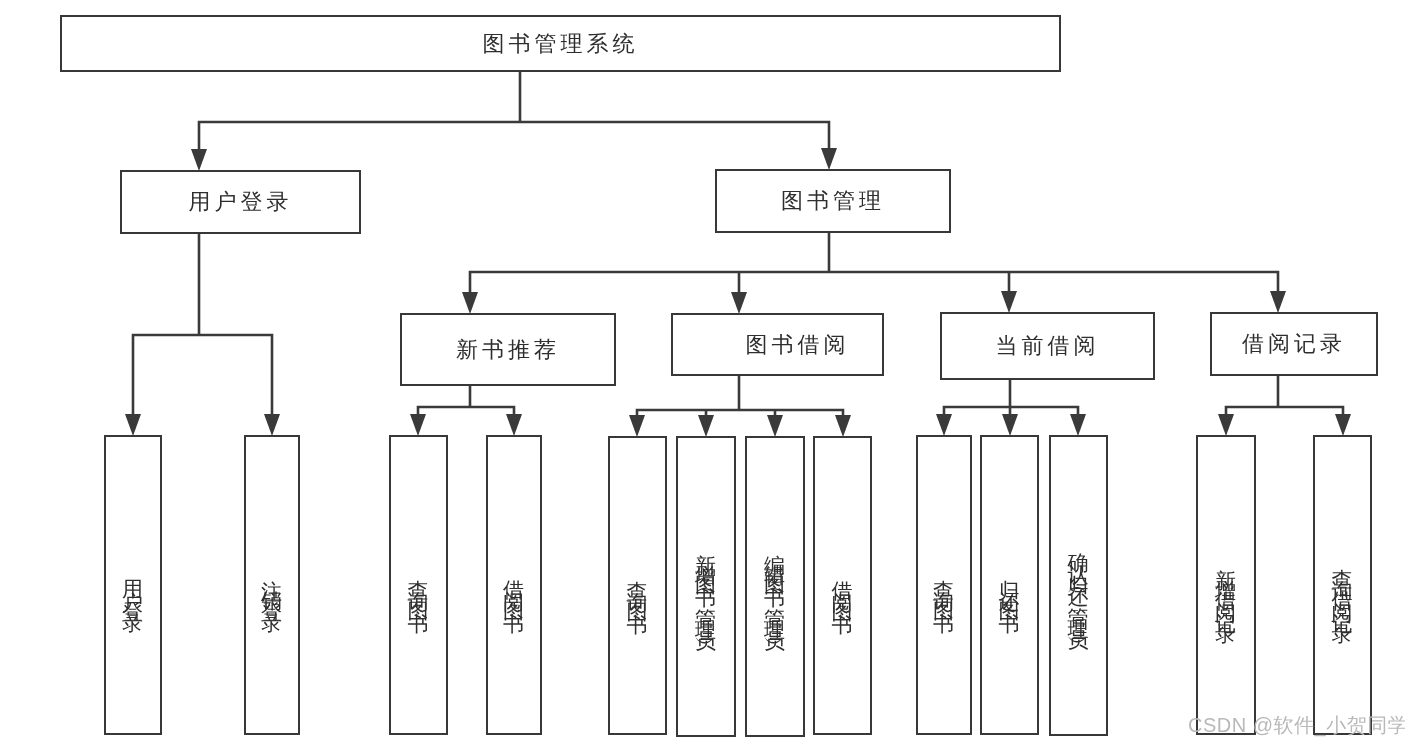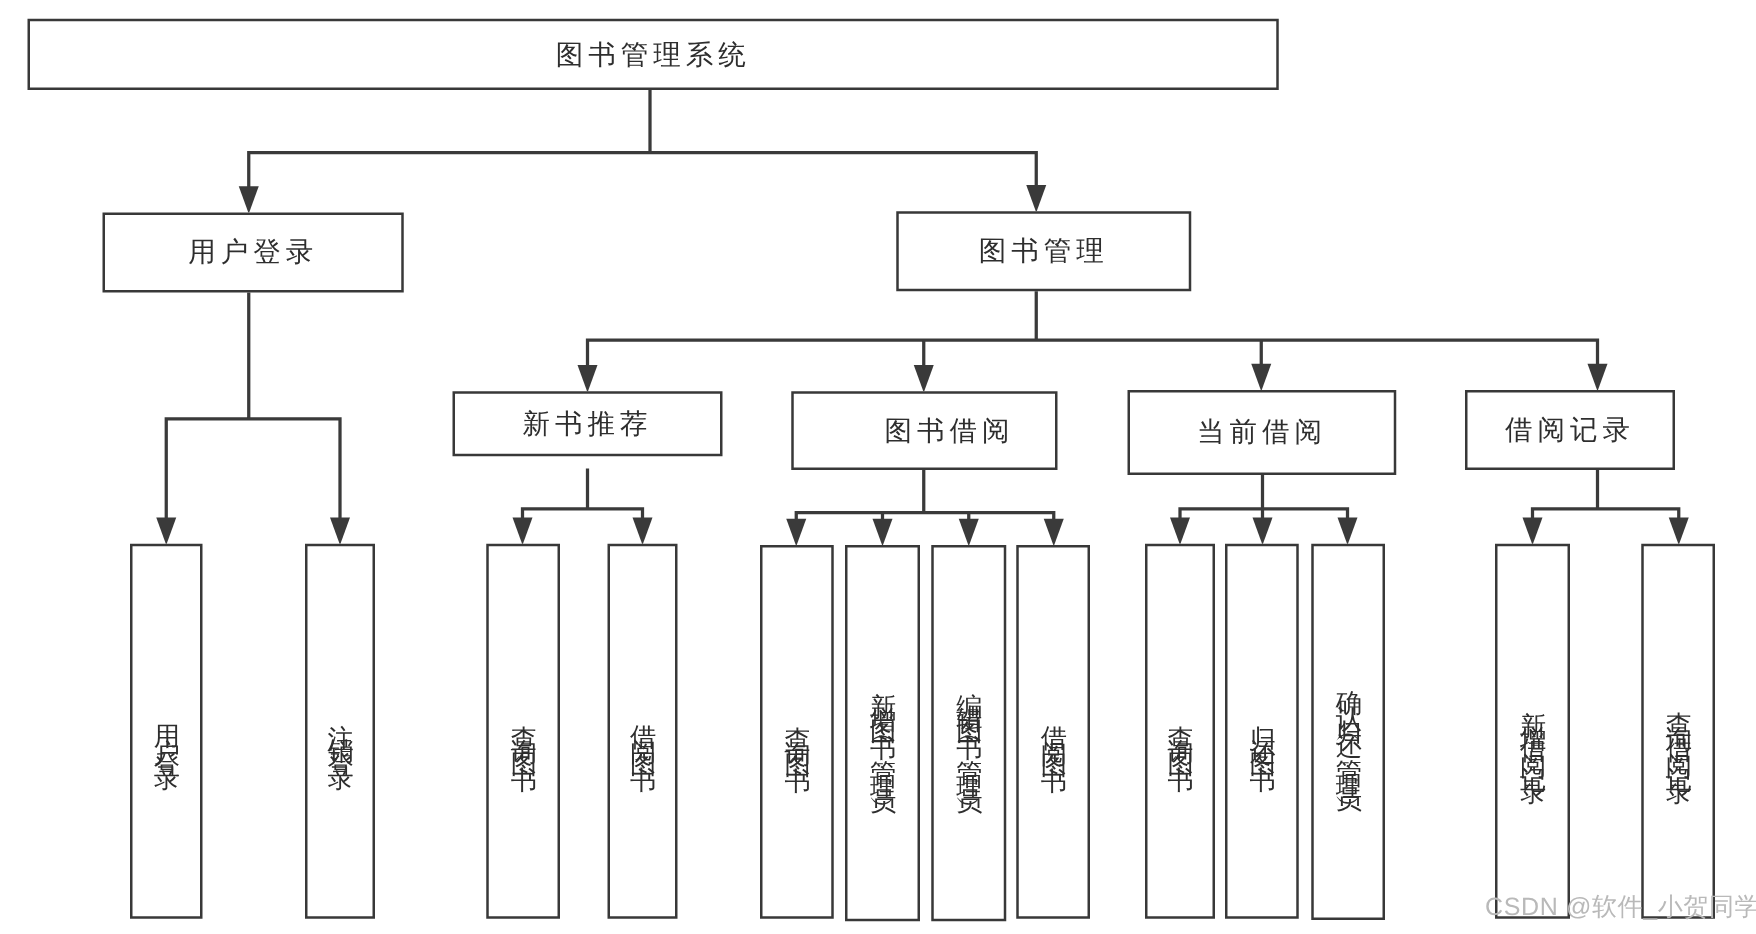--- a/index.html
+++ b/index.html
@@ -15,21 +15,21 @@
   svg.connectors path{stroke:#3a3a3a;stroke-width:2.6;fill:none;stroke-linecap:square;}
   svg.connectors polygon{fill:#3a3a3a;stroke:none;}
   .box{
     position:absolute;
     box-sizing:border-box;
     background:#ffffff;
     border:2.5px solid #383838;
     display:flex;align-items:center;justify-content:center;
     text-align:center;
   }
-  .hbox{font-size:22px;letter-spacing:4px;white-space:nowrap;}
+  .hbox{font-size:22px;letter-spacing:4px;white-space:nowrap;margin-left:38px;}
   .leaf{
     writing-mode:vertical-rl;
     text-orientation:mixed;
     font-size:21px;
     letter-spacing:11px;
     line-height:1;
   }
   .watermark{
     position:absolute;
     left:1188px;top:712px;
@@ -90,23 +90,23 @@
     <g>
       <path d="M1278 376 V407 M1226 407 H1343 M1226 407 V415 M1343 407 V415"></path>
       <polygon points="1218,414 1234,414 1226,436"></polygon>
       <polygon points="1335,414 1351,414 1343,436"></polygon>
     </g>
   </svg>
 
   <div class="box hbox" style="left:22px;top:15px;width:1001px;height:57px;">图书管理系统</div>
 
   <div class="box hbox" style="left:82px;top:170px;width:241px;height:64px;">用户登录</div>
-  <div class="box hbox" style="left:717px;top:169px;width:236px;height:64px;">图书管理</div>
+  <div class="box hbox" style="left:677px;top:169px;width:236px;height:64px;">图书管理</div>
 
-  <div class="box hbox" style="left:362px;top:313px;width:216px;height:52px;">新书推荐</div>
+  <div class="box hbox" style="left:362px;top:313px;width:216px;height:73px;">新书推荐</div>
   <div class="box hbox" style="left:633px;top:313px;width:213px;height:63px;padding-left:40px;">图书借阅</div>
   <div class="box hbox" style="left:902px;top:312px;width:215px;height:68px;">当前借阅</div>
   <div class="box hbox" style="left:1172px;top:312px;width:168px;height:64px;">借阅记录</div>
 
   <div class="box leaf" style="left:104px;top:435px;width:58px;height:300px;">用户登录</div>
   <div class="box leaf" style="left:244px;top:435px;width:56px;height:300px;">注销登录</div>
 
   <div class="box leaf" style="left:389px;top:435px;width:59px;height:300px;">查询图书</div>
   <div class="box leaf" style="left:486px;top:435px;width:56px;height:300px;">借阅图书</div>
 

